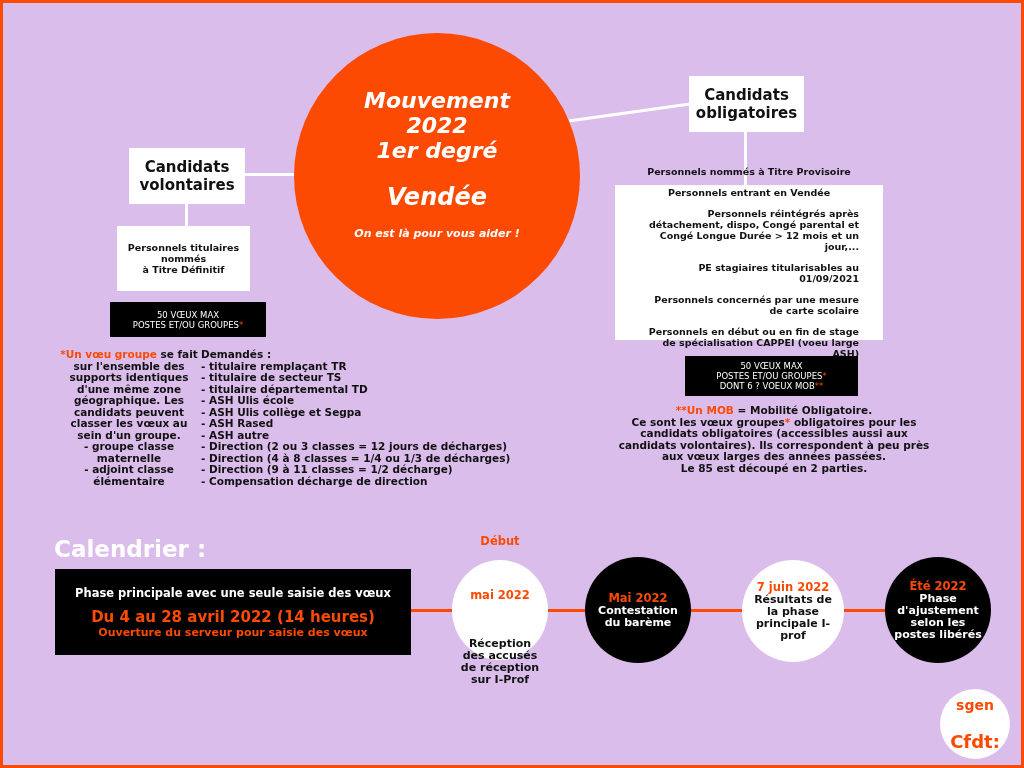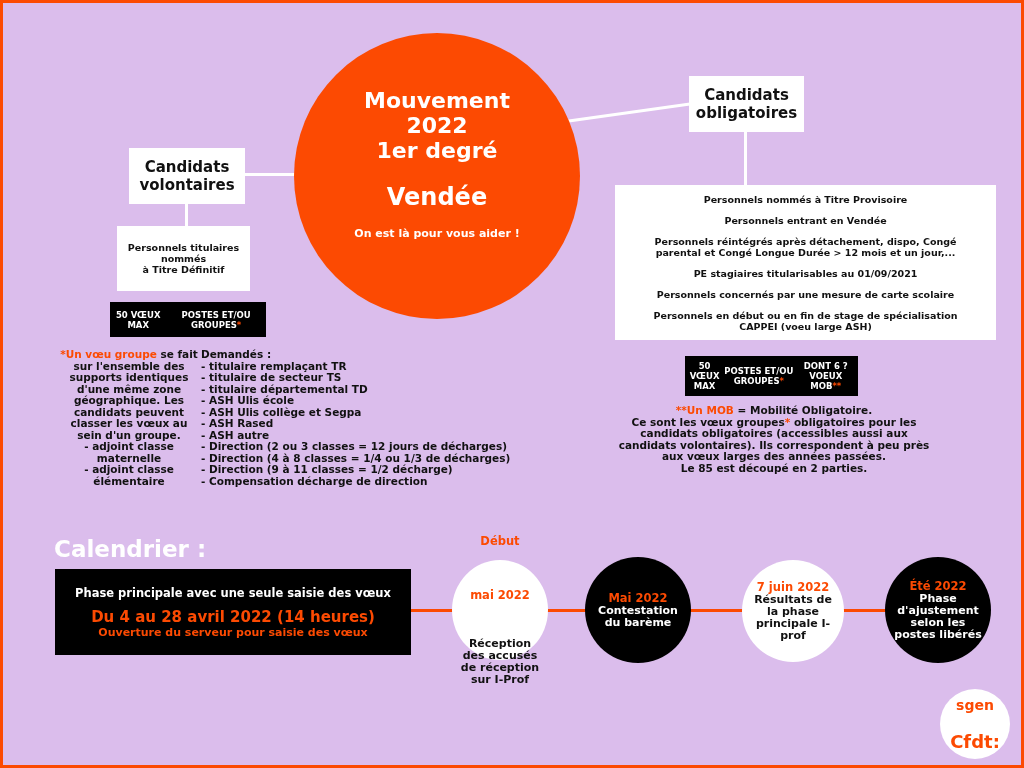--- a/index.html
+++ b/index.html
@@ -13,32 +13,33 @@
     position: absolute; left: 3px; top: 3px; width: 1018px; height: 762px;
     background: #dbbdec;
     overflow: hidden;
   }
   .line { position: absolute; background: #ffffff; }
   .main-circle {
     position: absolute; left: 291px; top: 30px; width: 286px; height: 286px;
     border-radius: 50%; background: #fc4a02; color: #fff; text-align: center;
     display: flex; flex-direction: column; align-items: center; justify-content: flex-start;
     padding-top: 55px;
+    font-style: italic;
   }
   .main-circle .t1 { font-weight: bold; font-size: 22px; line-height: 25px; }
   .main-circle .t2 { font-weight: bold; font-size: 24px; margin-top: 20px; }
   .main-circle .t3 { font-weight: bold; font-size: 11px; margin-top: 16px; }
 
   .white-box { position: absolute; background: #fff; color: #111; text-align: center;
     display: flex; flex-direction: column; align-items: center; justify-content: center; }
   .title-box { font-weight: bold; font-size: 15px; line-height: 18px; }
   .info-box { font-weight: bold; font-size: 9.5px; line-height: 11px; }
   .black-box { position: absolute; background: #000; color: #fff; text-align: center;
-    font-weight: bold; font-size: 8.5px; line-height: 10px;
-    display: flex; flex-direction: row; align-items: center; justify-content: center; }
+    font-weight: normal; font-size: 8.5px; line-height: 10px;
+    display: flex; flex-direction: column; align-items: center; justify-content: center; }
   .orange { color: #fc4a02; }
   .para { position: absolute; font-weight: bold; color: #111; font-size: 10.5px; line-height: 11.5px; }
   .para.center { text-align: center; }
   .right-list p { margin: 0 0 10px 0; }
 
   .cal-title { position: absolute; left: 51px; top: 533px; font-weight: bold; font-size: 23px; color: #fff; }
   .phase-box { position: absolute; left: 52px; top: 566px; width: 356px; height: 86px; background: #000;
     text-align: center; display: flex; flex-direction: column; justify-content: center; align-items: center; }
   .phase-box .l1 { color: #fff; font-weight: bold; font-size: 11.5px; }
   .phase-box .l2 { color: #fc4a02; font-weight: bold; font-size: 15px; margin-top: 8px; }
@@ -83,21 +84,21 @@
     <div>nommés</div>
     <div>à Titre Définitif</div>
   </div>
   <div class="black-box" style="left:107px; top:299px; width:156px; height:35px;">
     <div>50 VŒUX MAX</div>
     <div><span>POSTES ET/OU GROUPES</span><span class="orange">*</span></div>
   </div>
 
   <div class="para center" style="left:55px; top:346px; width:142px;">
     <span class="orange">*Un vœu groupe</span><span> se fait sur l'ensemble des supports identiques d'une même zone géographique. Les candidats peuvent classer les vœux au sein d'un groupe.</span>
-    <div>- adjoint classe maternelle</div>
+    <div>- groupe classe maternelle</div>
     <div>- adjoint classe élémentaire</div>
   </div>
 
   <div class="para" style="left:198px; top:346px; width:310px;">
     <div>Demandés :</div>
     <div>- titulaire remplaçant TR</div>
     <div>- titulaire de secteur TS</div>
     <div>- titulaire départemental TD</div>
     <div>- ASH Ulis école</div>
     <div>- ASH Ulis collège et Segpa</div>
@@ -106,21 +107,21 @@
     <div>- Direction (2 ou 3 classes = 12 jours de décharges)</div>
     <div>- Direction (4 à 8 classes = 1/4 ou 1/3 de décharges)</div>
     <div>- Direction (9 à 11 classes = 1/2 décharge)</div>
     <div>- Compensation décharge de direction</div>
   </div>
 
   <div class="white-box title-box" style="left:686px; top:73px; width:115px; height:56px;">
     <div>Candidats</div>
     <div>obligatoires</div>
   </div>
-  <div class="white-box info-box right-list" style="left:612px; top:182px; width:381px; height:155px; padding:0 24px;">
+  <div class="white-box info-box right-list" style="left:612px; top:182px; width:268px; height:155px; padding:0 24px;text-align:right;">
     <p>Personnels nommés à Titre Provisoire</p>
     <p>Personnels entrant en Vendée</p>
     <p>Personnels réintégrés après détachement, dispo, Congé parental et Congé Longue Durée &gt; 12 mois et un jour,...</p>
     <p>PE stagiaires titularisables au 01/09/2021</p>
     <p>Personnels concernés par une mesure de carte scolaire</p>
     <p style="margin-bottom:0">Personnels en début ou en fin de stage de spécialisation CAPPEI (voeu large ASH)</p>
   </div>
   <div class="black-box" style="left:682px; top:353px; width:173px; height:40px;">
     <div>50 VŒUX MAX</div>
     <div><span>POSTES ET/OU GROUPES</span><span class="orange">*</span></div>

